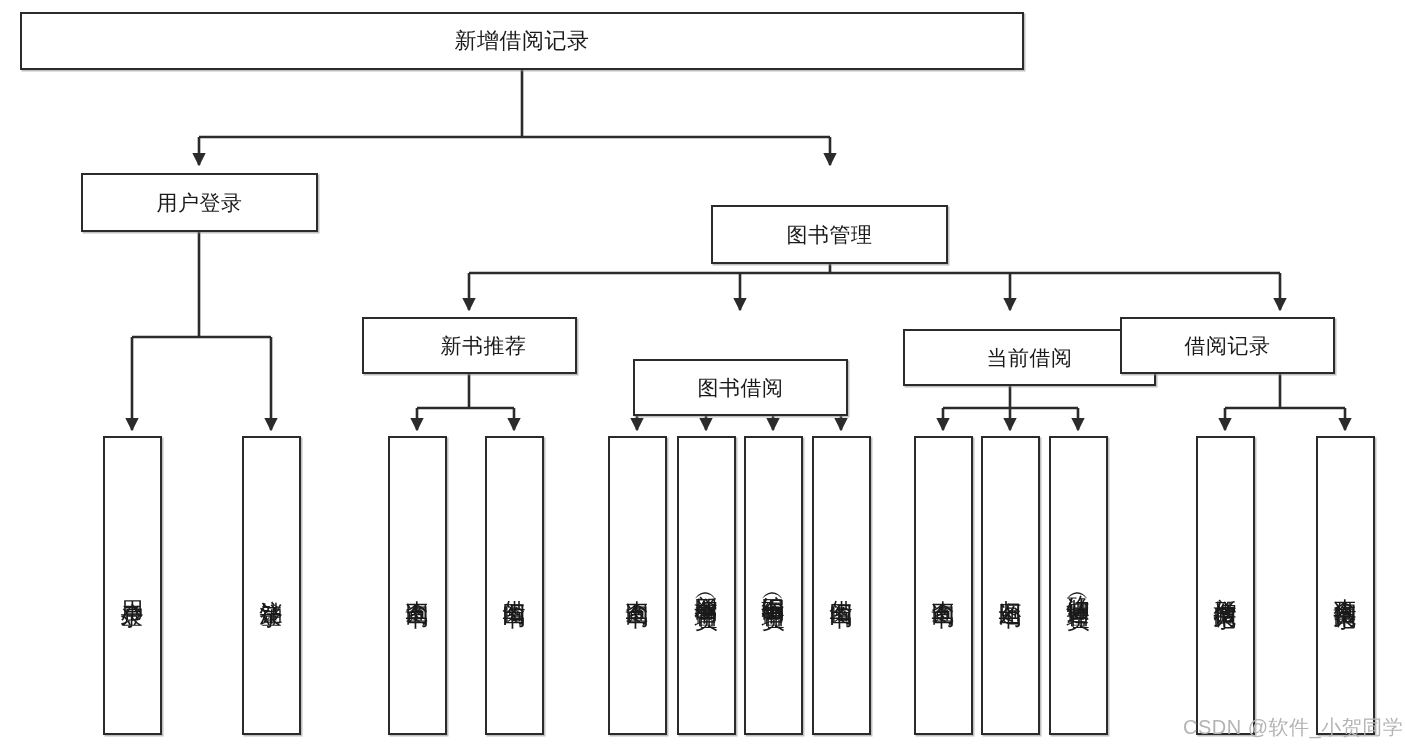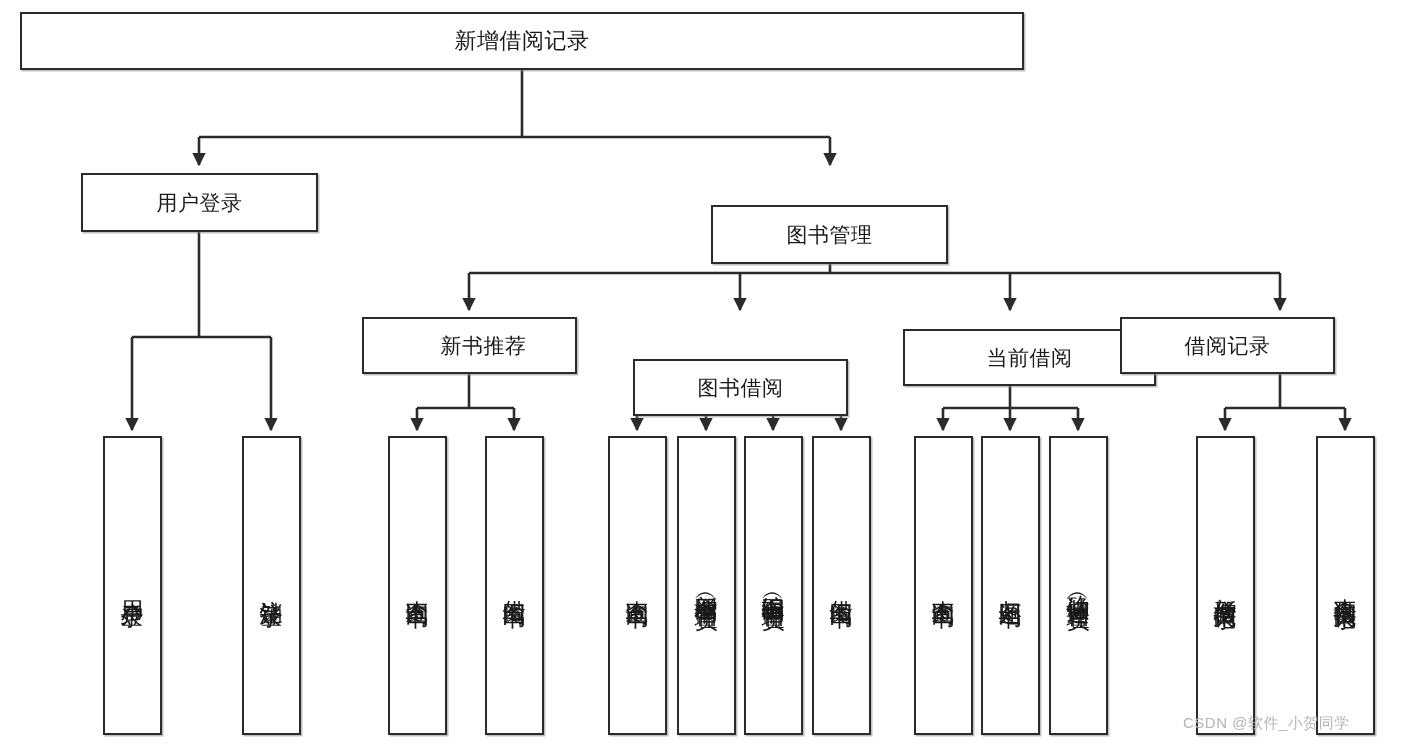--- a/index.html
+++ b/index.html
@@ -60,21 +60,21 @@
     text-orientation: upright;
     font-size: 23px;
     line-height: 1.22;
     letter-spacing: 2px;
     max-height: 100%;
   }
   #watermark {
     position: absolute;
     left: 1183px;
     top: 714px;
-    font-size: 15px;
+    font-size: 20px;
     color: #b4b4b4;
     white-space: nowrap;
     letter-spacing: 0.5px;
     font-family: "Liberation Sans", "DejaVu Sans", sans-serif;
   }
 </style>
 </head>
 <body>
 
 <div id="diagram-canvas">

